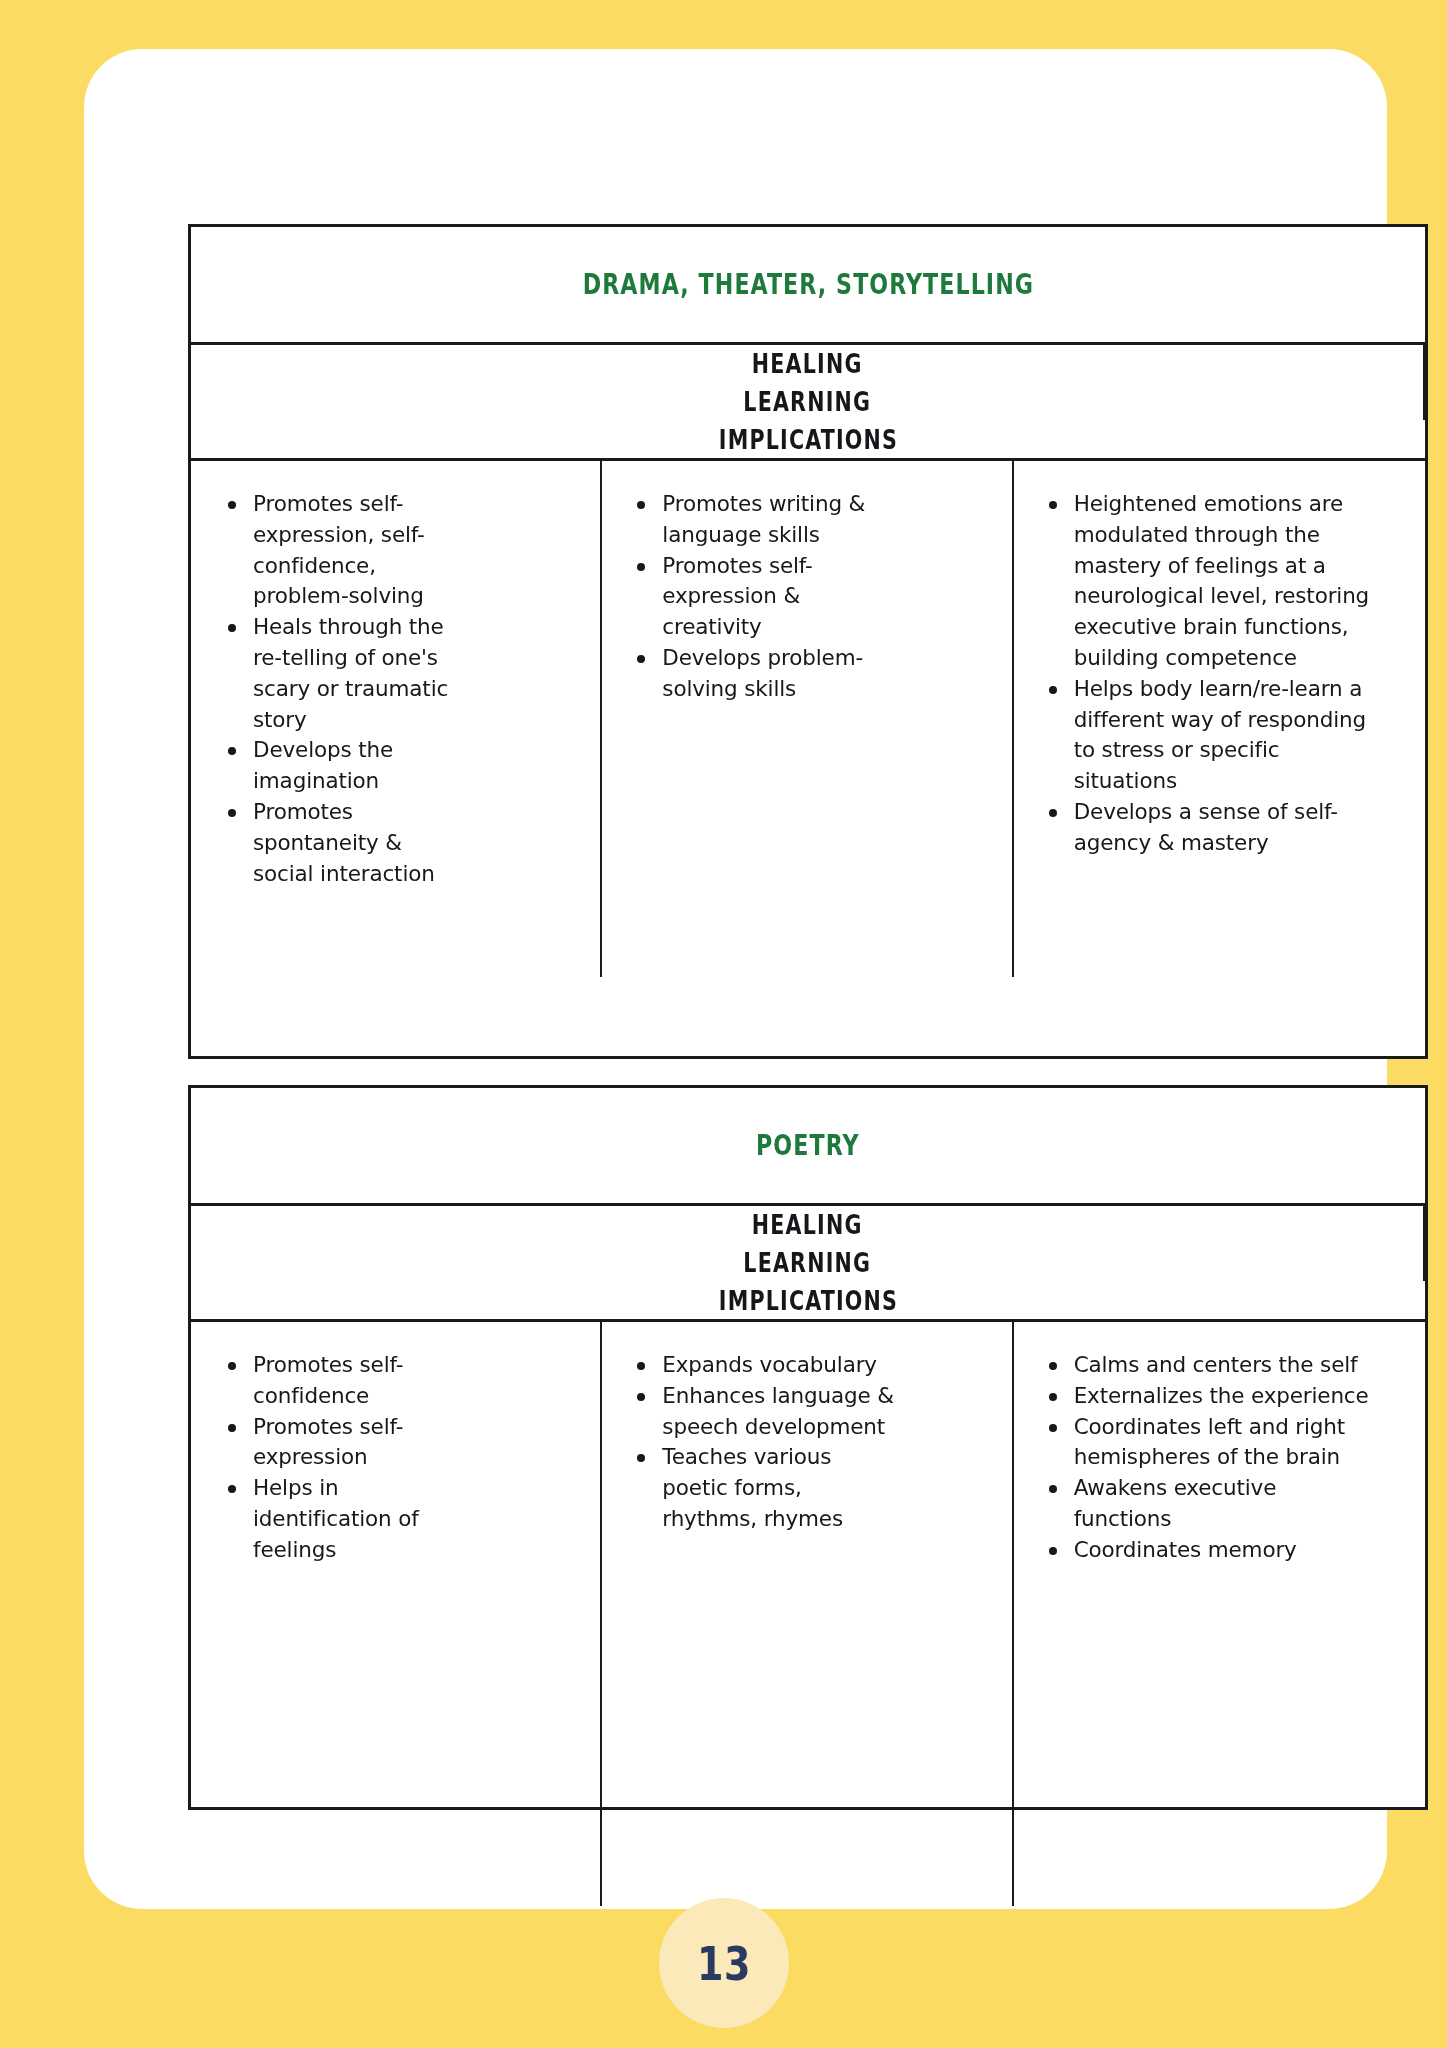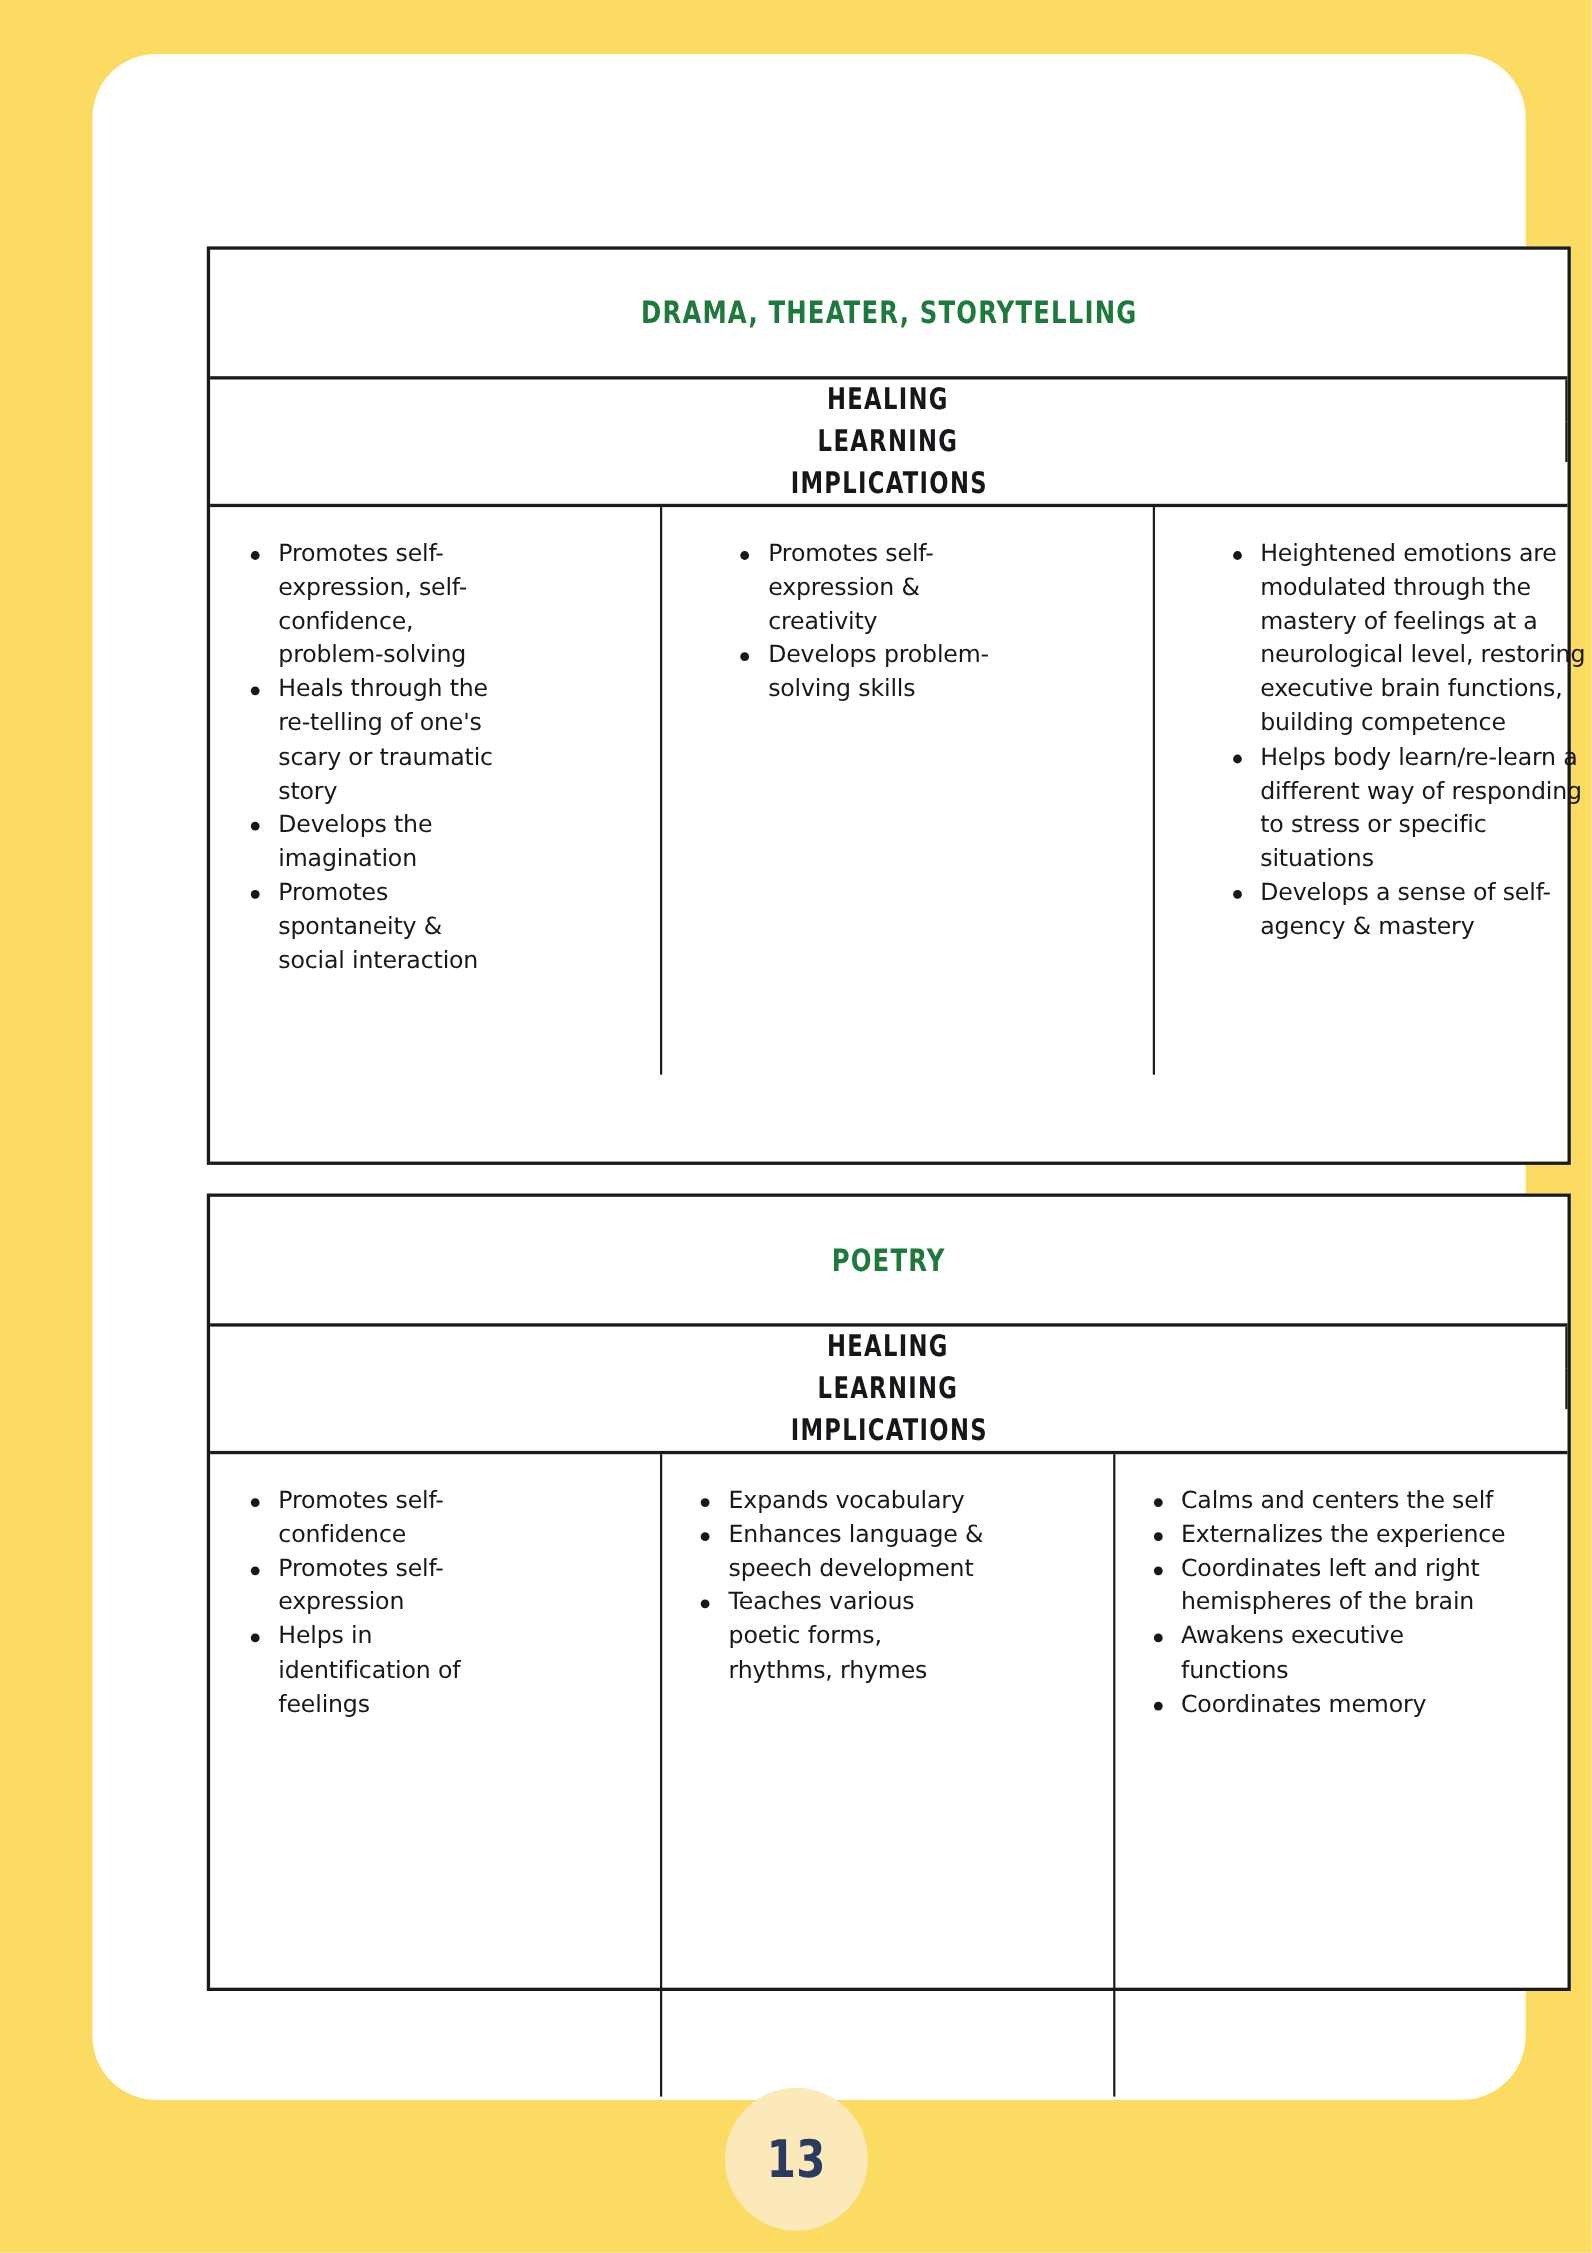--- a/index.html
+++ b/index.html
@@ -82,21 +82,21 @@
     font-family: "DejaVu Sans Condensed", "Liberation Sans Narrow", "Liberation Sans", sans-serif;
     font-weight: bold;
     font-size: 27px;
     letter-spacing: 1.4px;
     text-transform: uppercase;
     transform: scaleX(0.85);
     white-space: nowrap;
   }
 
   .body-row { display: flex; }
-  #table-drama .body-row  { height: 516px; gap: 36px; }
+  #table-drama .body-row  { height: 516px; }
   #table-poetry .body-row { height: 584px; }
 
   .body-cell {
     flex: 0 0 33.3333%;
     border-right: 2px solid #1A1A1A;
     box-sizing: border-box;
     padding: 28px 18px 10px 14px;
     overflow: hidden;
   }
   .body-cell:last-child { border-right: none; }
@@ -190,20 +190,21 @@
         <ul class="bullets">
           <li>Promotes self-expression, self-confidence, problem-solving</li>
           <li>Heals through the re-telling of one's scary or traumatic story</li>
           <li>Develops the imagination</li>
           <li>Promotes spontaneity &amp; social interaction</li>
         </ul>
       </div>
 
       <div class="body-cell col-2">
         <ul class="bullets">
+          <li>Promotes writing &amp; language skills</li>
           <li>Promotes self-expression &amp; creativity</li>
           <li>Develops problem-solving skills</li>
         </ul>
       </div>
 
       <div class="body-cell col-3">
         <ul class="bullets">
           <li>Heightened emotions are modulated through the mastery of feelings at a neurological level, restoring executive brain functions, building competence</li>
           <li>Helps body learn/re-learn a different way of responding to stress or specific situations</li>
           <li>Develops a sense of self-agency &amp; mastery</li>

